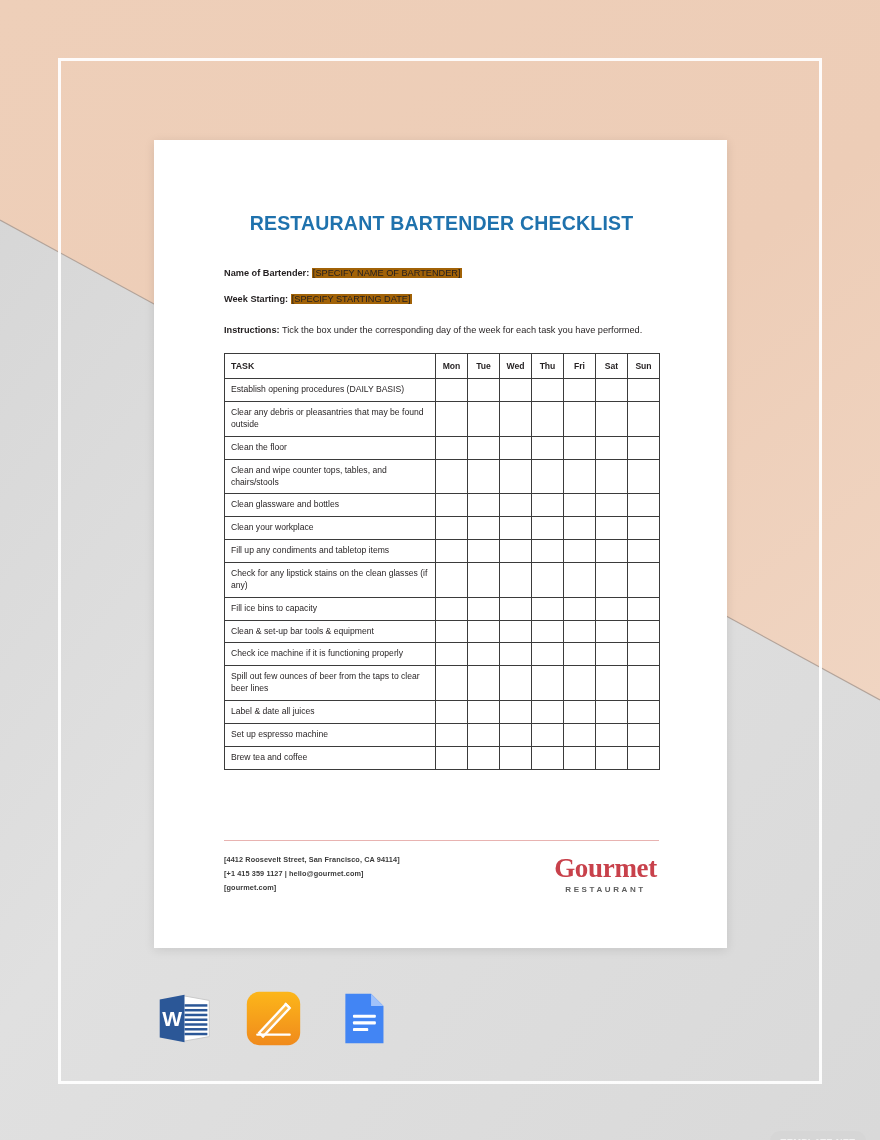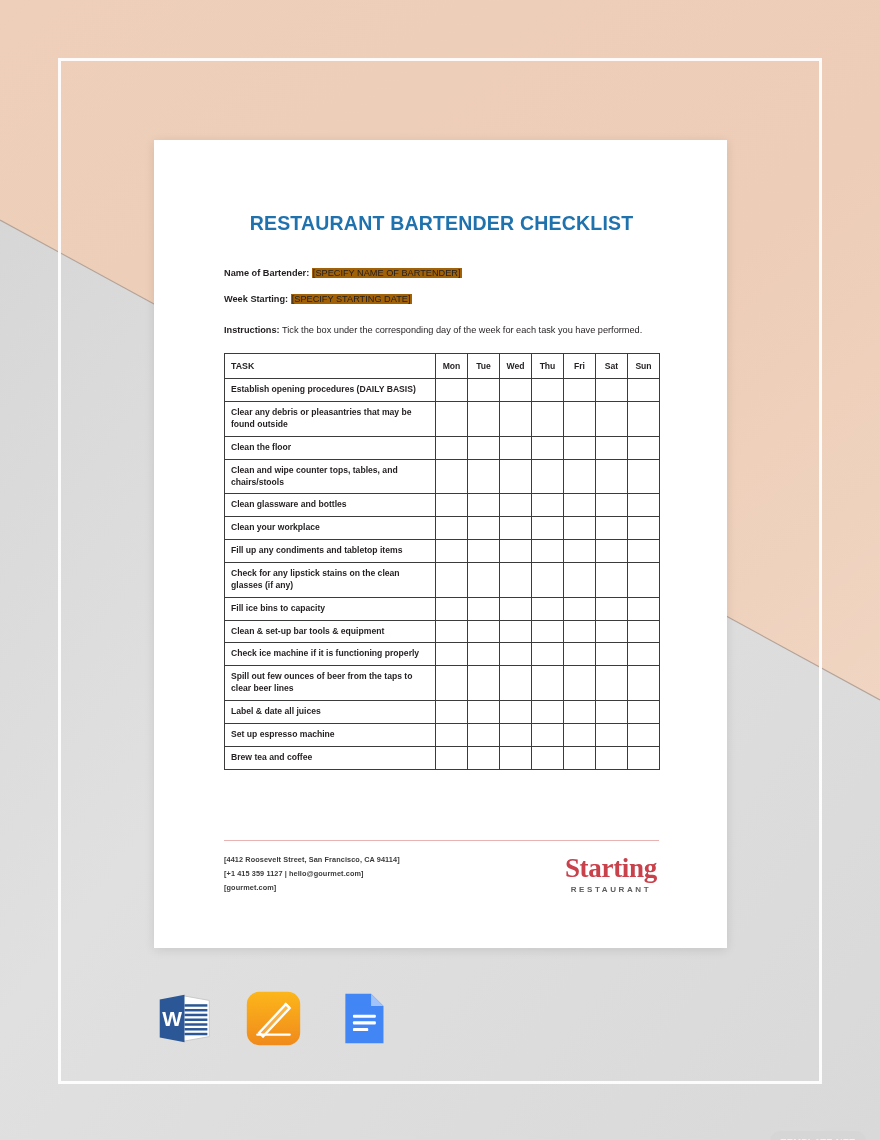--- a/index.html
+++ b/index.html
@@ -94,21 +94,20 @@
     border: 1px solid #3b3b3b;
     color: #231f20;
     vertical-align: middle;
   }
   table.checklist th.task-head,
   table.checklist td.task-cell {
     text-align: left;
     padding: 5px 6px;
     font-size: 8.6px;
     line-height: 1.38;
-    font-weight: bold;
   }
   table.checklist th.task-head {
     font-weight: bold;
     font-size: 8.8px;
     padding-top: 6px;
     padding-bottom: 6px;
   }
   table.checklist th.day-head {
     font-size: 8.6px;
     font-weight: bold;
@@ -432,21 +431,21 @@
 
   <div class="footer">
     <hr class="footer-rule">
     <div class="footer-inner">
       <div class="footer-contact">
         <div>[4412 Roosevelt Street, San Francisco, CA 94114]</div>
         <div>[+1 415 359 1127 | hello@gourmet.com]</div>
         <div>[gourmet.com]</div>
       </div>
       <div class="logo">
-        <div class="logo-word">Starting</div>
+        <div class="logo-word">Gourmet</div>
         <div class="logo-sub">RESTAURANT</div>
       </div>
     </div>
   </div>
 </div>
 
 <div id="app-icons">
 
   <div class="app-icon">
     <svg class="word-ico" viewBox="0 0 64 64" width="61" height="61">

